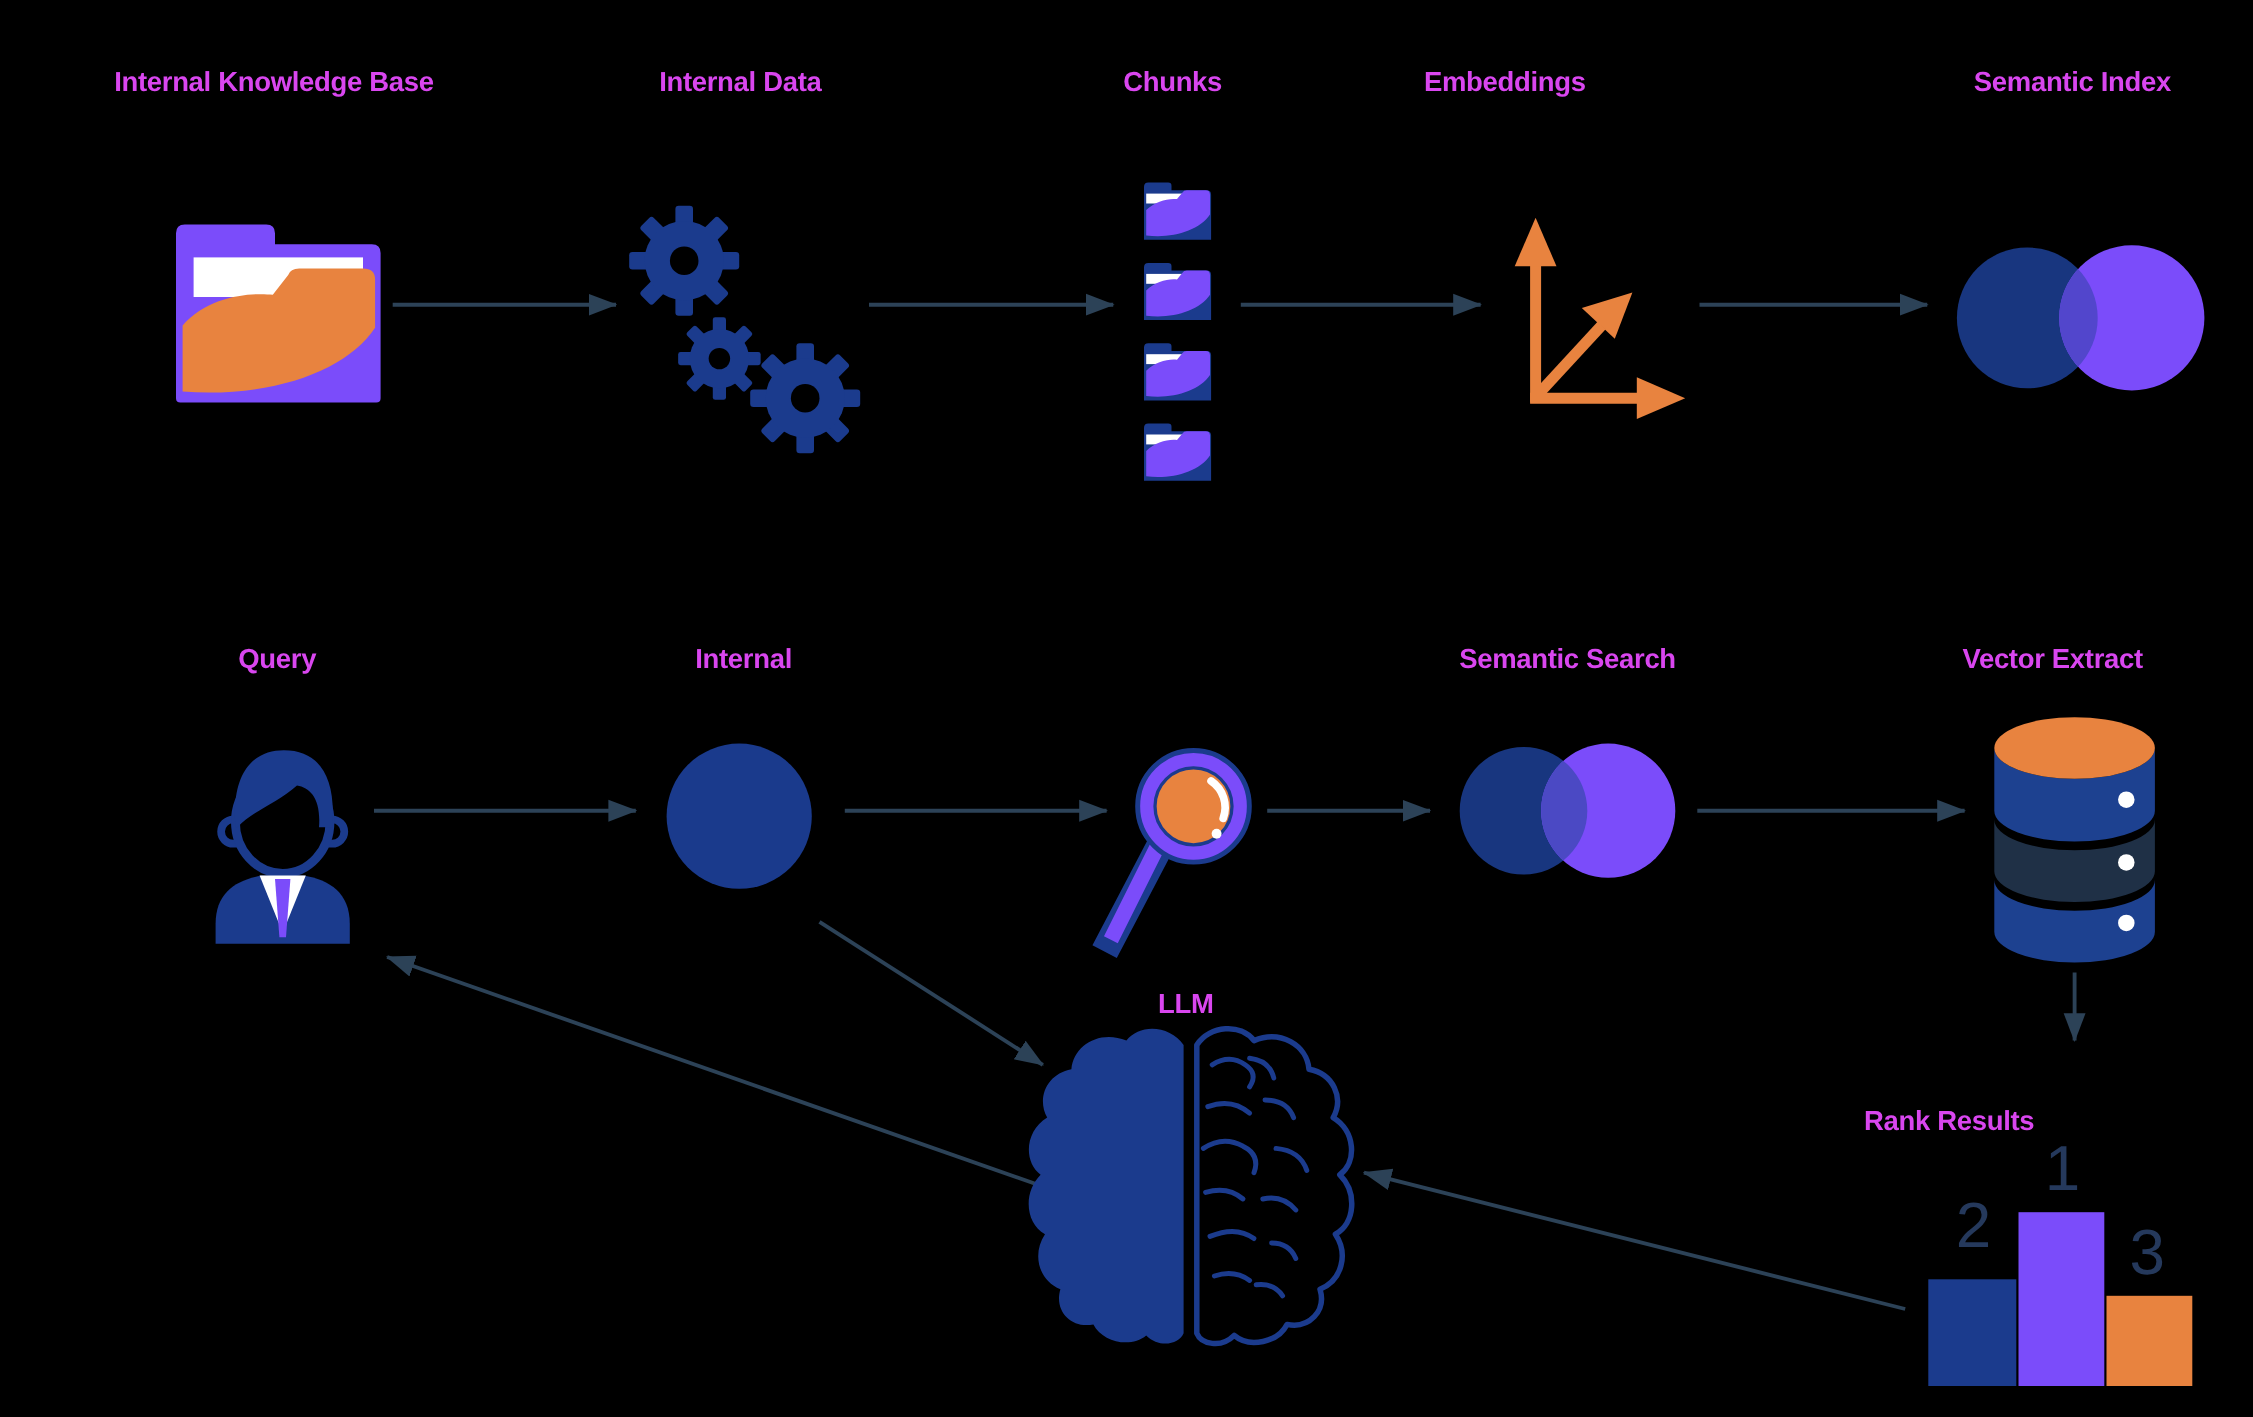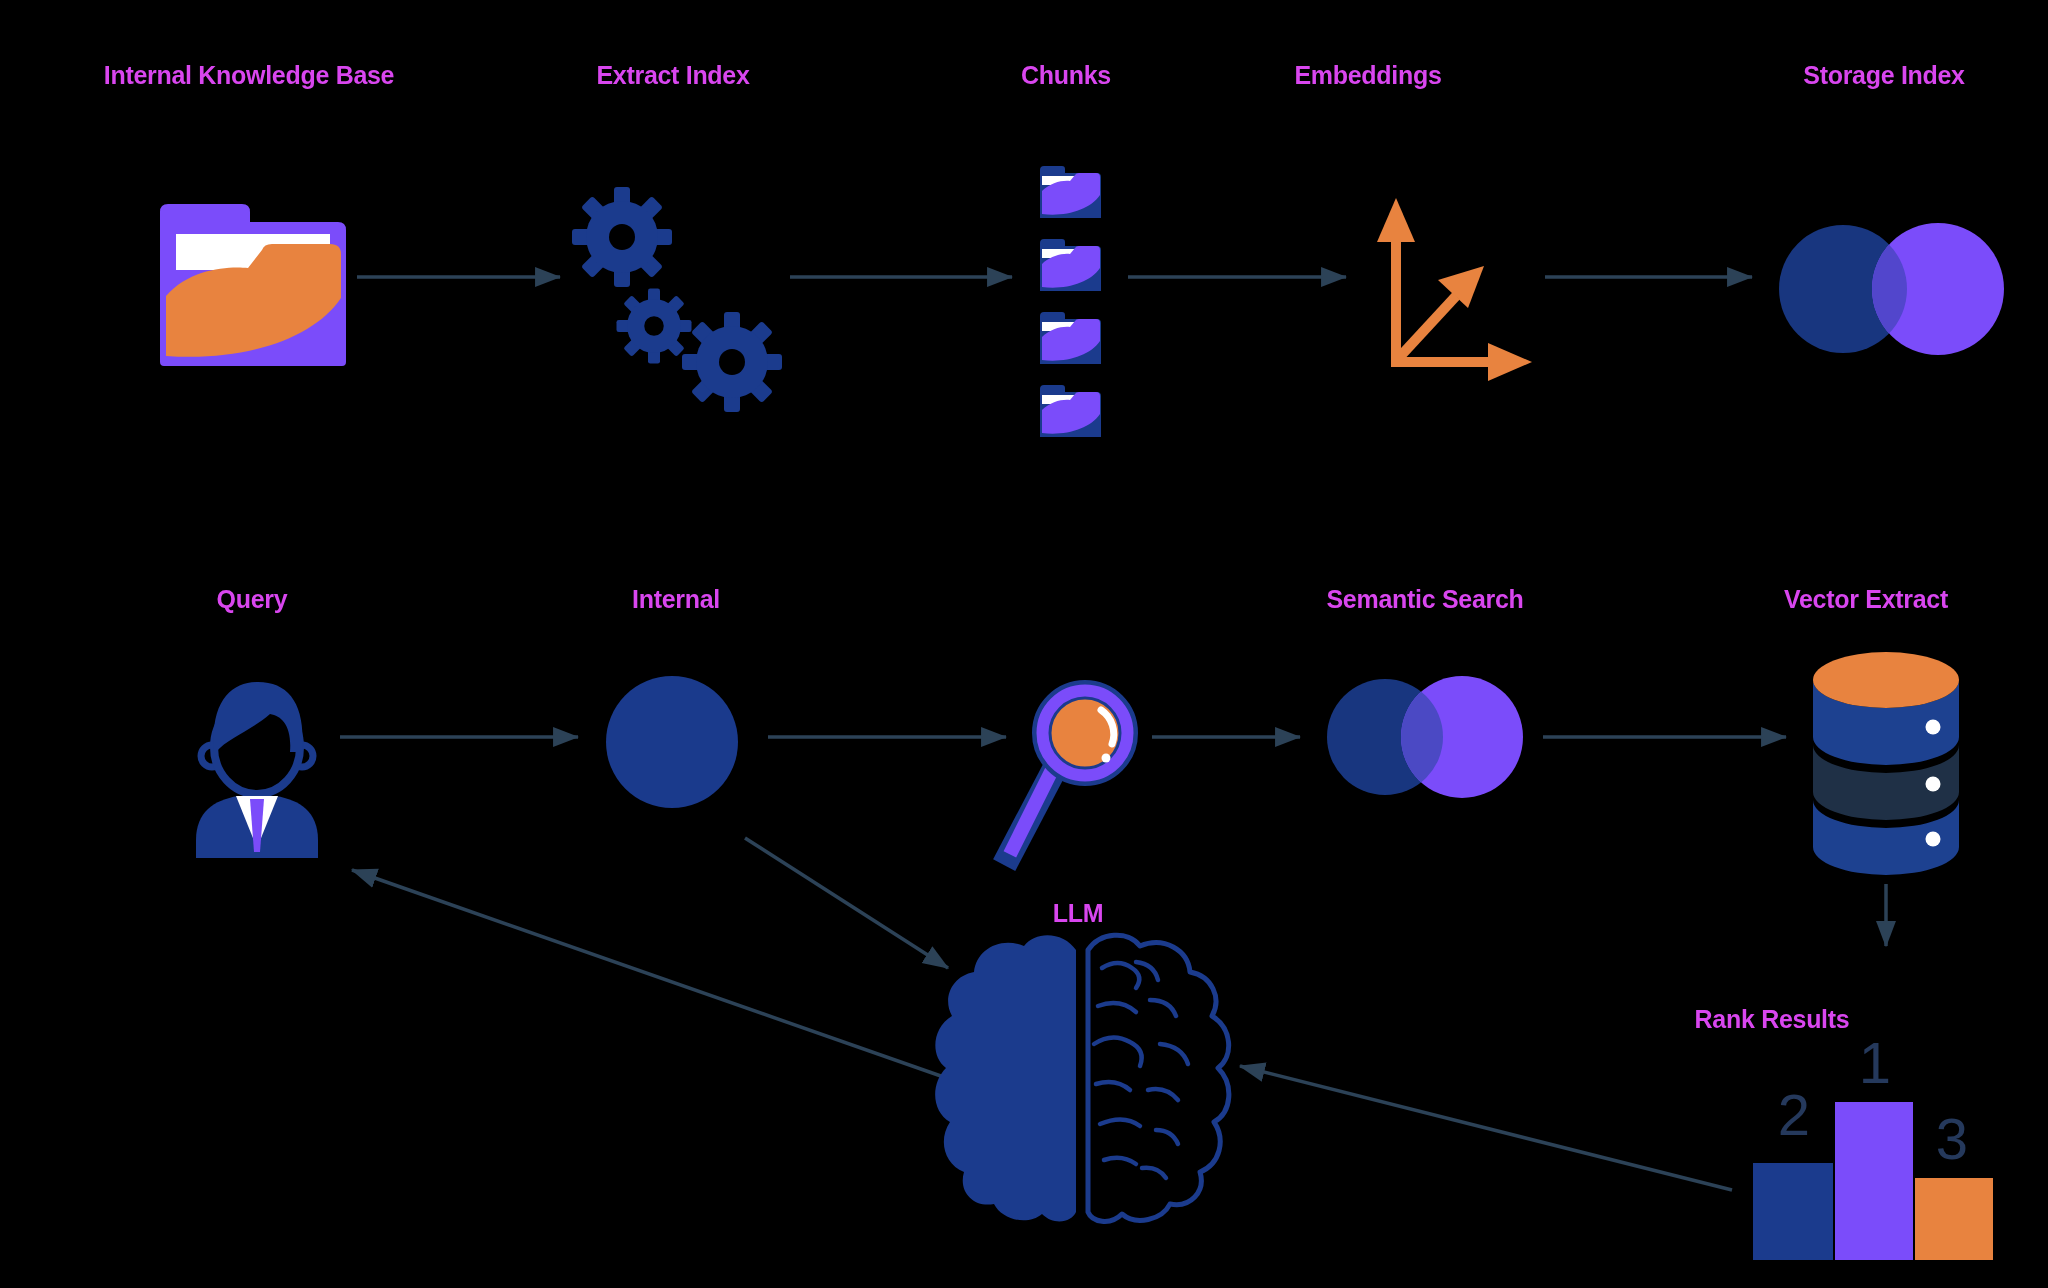--- a/index.html
+++ b/index.html
@@ -39,24 +39,24 @@
     line-height:1;
   }
   svg.diagram{position:absolute;left:0;top:0;}
 </style>
 </head>
 <body>
 
 <div class="stage">
 
   <div class="label" style="left:249px;top:26px">Internal Knowledge Base</div>
-  <div class="label" style="left:673px;top:26px">Extract Index</div>
+  <div class="label" style="left:673px;top:26px">Internal Data</div>
   <div class="label" style="left:1066px;top:26px">Chunks</div>
   <div class="label" style="left:1368px;top:26px">Embeddings</div>
-  <div class="label" style="left:1884px;top:26px">Storage Index</div>
+  <div class="label" style="left:1884px;top:26px">Semantic Index</div>
 
   <div class="label" style="left:252px;top:550px">Query</div>
   <div class="label" style="left:676px;top:550px">Internal</div>
   <div class="label" style="left:1425px;top:550px">Semantic Search</div>
   <div class="label" style="left:1866px;top:550px">Vector Extract</div>
 
   <div class="label" style="left:1078px;top:864px">LLM</div>
   <div class="label" style="left:1772px;top:970px">Rank Results</div>
 
   <div class="rank-num" style="left:1875px;top:1034px">1</div>

